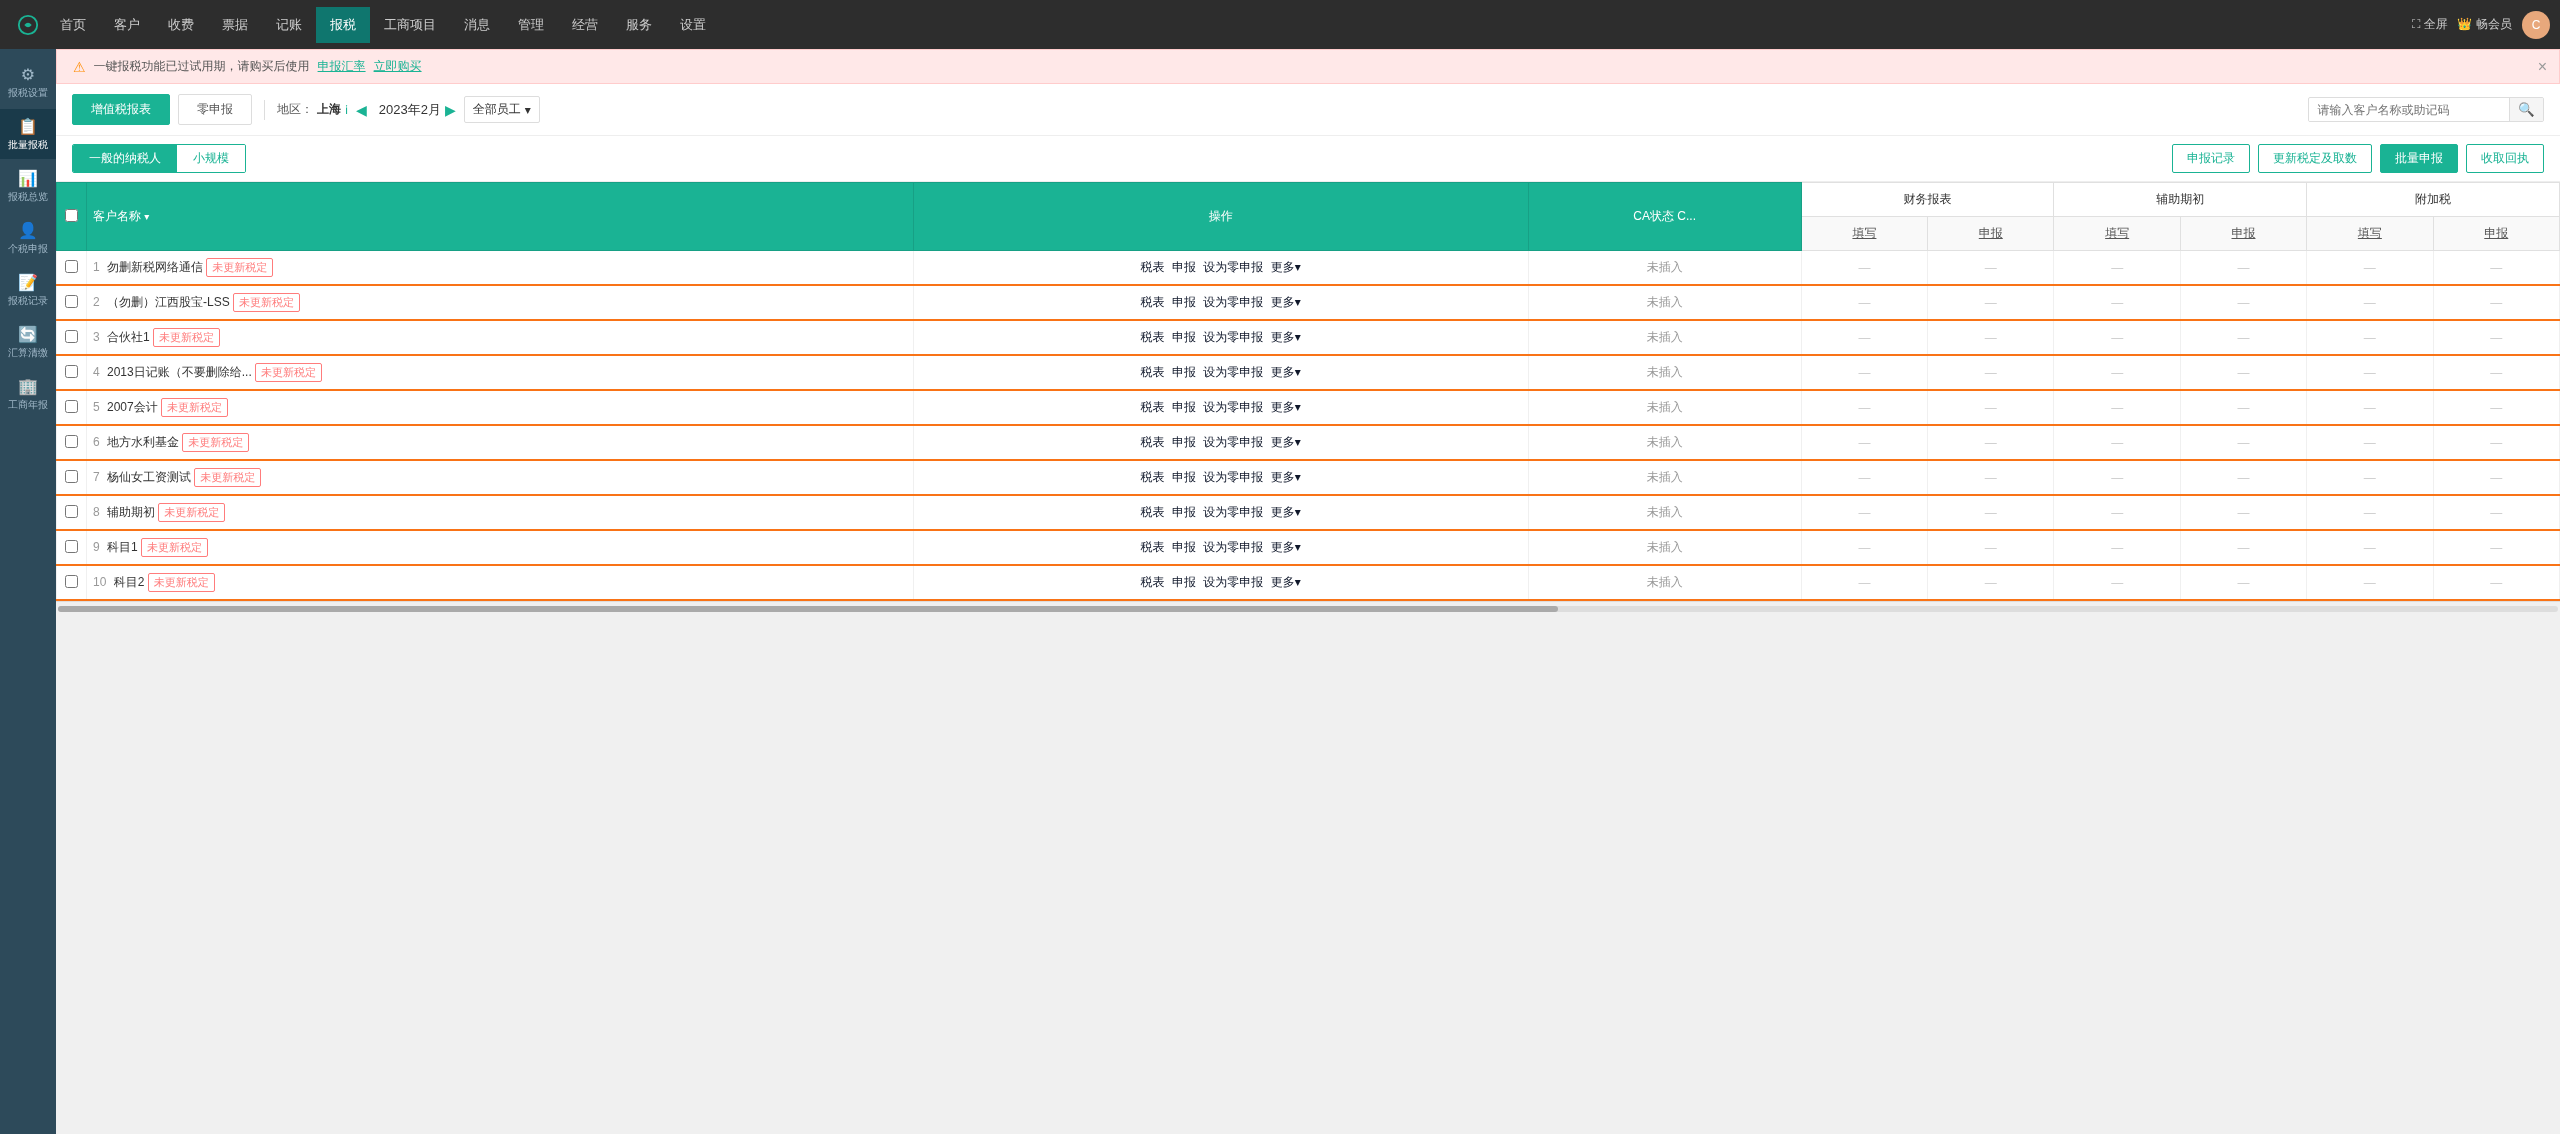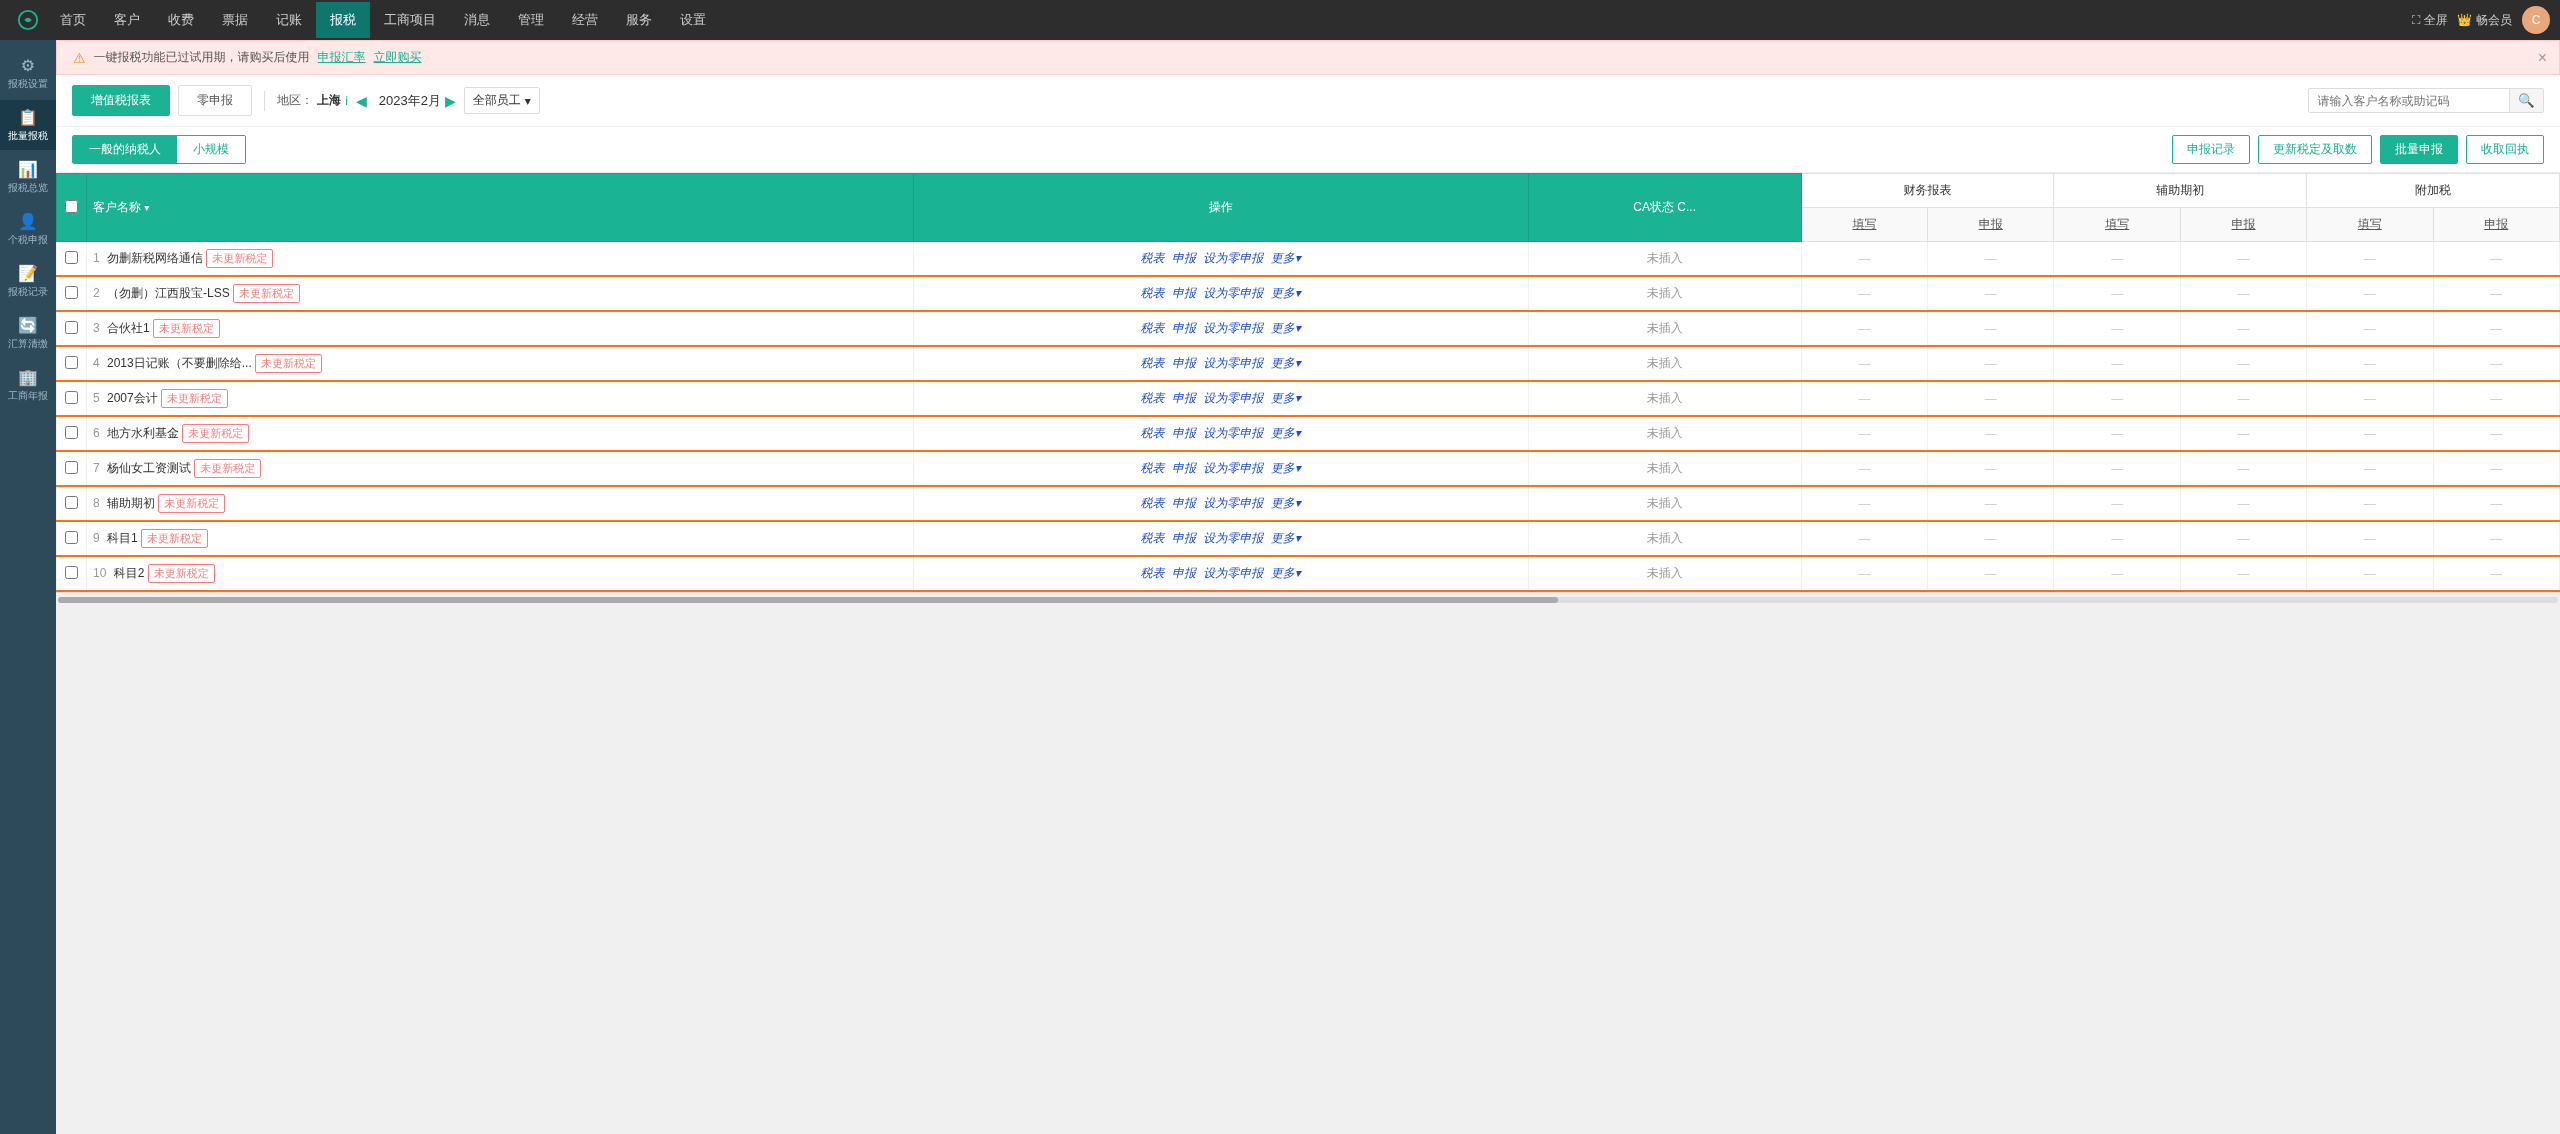--- a/index.html
+++ b/index.html
@@ -1,19 +1,19 @@
 <!DOCTYPE html>
 <html><head>
   <meta charset="utf-8">
   <style>
     * { box-sizing: border-box; margin: 0; padding: 0; }
     body { font-family: 'Microsoft YaHei', Arial, sans-serif; font-size: 12px; background: #f0f0f0; display: flex; flex-direction: column; height: 100vh; overflow: hidden; }
 
     
-    .top-nav { background: #2d2d2d; height: 40px; display: flex; align-items: center; padding: 0 10px; gap: 0; }
+    .top-nav { background: #2d2d2d; height: 49px; display: flex; align-items: center; padding: 0 10px; gap: 0; }
     .top-nav .logo { width: 36px; height: 36px; display: flex; align-items: center; justify-content: center; }
     .top-nav .logo svg { width: 22px; height: 22px; }
     .nav-item { color: #ccc; padding: 0 14px; height: 36px; display: flex; align-items: center; cursor: pointer; font-size: 13px; }
     .nav-item.active { background: #0f766e; color: #fff; }
     .top-nav-right { margin-left: auto; display: flex; align-items: center; gap: 10px; color: #ccc; font-size: 12px; }
     .top-nav-right span { cursor: pointer; }
     .user-avatar { width: 28px; height: 28px; border-radius: 50%; background: #e8a87c; display: flex; align-items: center; justify-content: center; color: #fff; font-size: 12px; }
 
     
     .main-layout { display: flex; flex: 1; overflow: hidden; }
@@ -65,21 +65,21 @@
 
     
     .table-wrap { overflow: auto; }
     table { width: 100%; border-collapse: collapse; font-size: 12px; }
     thead tr { background: #1ab394; color: #fff; }
     thead th { padding: 8px 6px; text-align: center; font-weight: normal; border: 1px solid #17a085; white-space: nowrap; }
     tbody tr { background: #fff; border-bottom: 2px solid #f97316; }
     tbody td { padding: 7px 6px; text-align: center; border: 1px solid #f0f0f0; color: #333; white-space: nowrap; }
     .td-name { text-align: left; }
     .status-badge { display: inline-block; padding: 1px 5px; border: 1px solid #ff7c7c; color: #ff7c7c; border-radius: 2px; font-size: 11px; }
-    .action-link { color: #1d4ed8; cursor: pointer; margin: 0 2px; font-style: italic; }
+    .action-link { color: #0f172a; cursor: pointer; margin: 0 2px; }
     .ca-status { color: #999; }
     .dash { color: #ccc; }
 
     
     .th-group { background: #fff; color: #333; font-weight: normal; border: 1px solid #e0e0e0; }
     .th-sub { background: #f9f9f9; color: #555; font-weight: normal; border: 1px solid #e0e0e0; text-decoration: underline; }
 
     
     .scroll-bar-wrap { height: 14px; background: #f0f0f0; border-top: 1px solid #ddd; display: flex; align-items: center; padding: 0 2px; }
 

